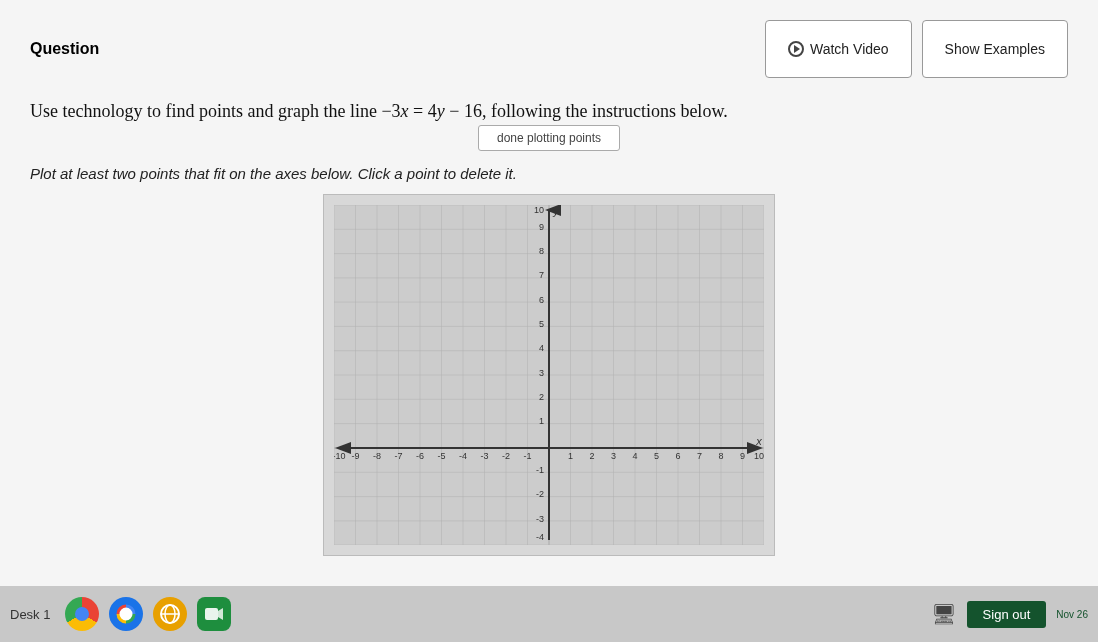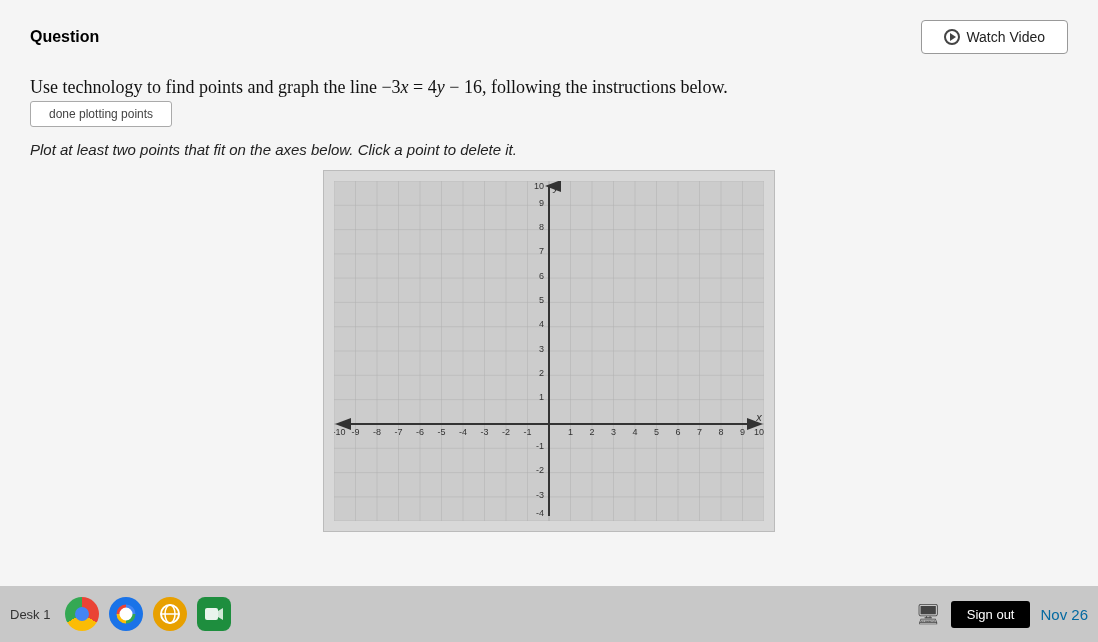--- a/index.html
+++ b/index.html
@@ -30,21 +30,21 @@
       font-family: Arial, sans-serif;
       color: #000;
     }
     .header-buttons {
       display: flex;
       gap: 10px;
     }
     .watch-video-btn, .show-examples-btn {
       border: 1.5px solid #999;
       background: #fff;
-      padding: 8px 22px;
+      padding: 20px 22px;
       font-size: 14px;
       font-family: Arial, sans-serif;
       cursor: pointer;
       border-radius: 4px;
       color: #222;
       display: flex;
       align-items: flex-end;
       gap: 6px;
     }
     .play-circle {
@@ -66,20 +66,21 @@
       margin-left: 2px;
     }
     .question-text {
       font-size: 18px;
       color: #111;
       line-height: 1.5;
       font-family: 'Times New Roman', serif;
     }
     .done-button-row {
       display: flex;
+      justify-content: center;
       margin-bottom: 14px;
     }
     .done-btn {
       border: 1px solid #aaa;
       background: #fff;
       padding: 5px 18px;
       font-size: 12px;
       font-family: Arial, sans-serif;
       cursor: pointer;
       border-radius: 3px;
@@ -158,53 +159,56 @@
       border-radius: 6px;
       font-weight: bold;
     }
     .taskbar-right {
       margin-left: auto;
       display: flex;
       align-items: center;
       gap: 10px;
     }
     .sign-out-btn {
-      background: #000000;
+      background: #14532d;
       color: white;
       border: none;
       padding: 6px 16px;
       font-size: 13px;
       font-family: Arial, sans-serif;
       cursor: pointer;
       border-radius: 3px;
     }
     .taskbar-date {
-      font-size: 15px;
-      font-family: Arial, sans-serif;
-      color: #0369a1;
+      font-size: 10px;
+      font-family: Arial, sans-serif;
+      color: #14532d;
     }
     .screen-icon {
       font-size: 20px;
       color: #444;
       cursor: pointer;
     }
   </style>
 </head>
 <body>
 
 <div class="main-content">
 
   <div class="header-row">
     <span class="question-label">Question</span>
     <div class="header-buttons">
       <button class="watch-video-btn">
         <span class="play-circle">
           <span class="play-triangle"></span>
         </span>
         <span>Watch Video</span>
+      </button>
+      <button class="show-examples-btn">
+        <span>Show Examples</span>
       </button>
     </div>
   </div>
 
   <div class="question-text">
     Use technology to find points and graph the line −3<em>x</em> = 4<em>y</em> − 16, following the instructions below.
   </div>
 
   <div class="done-button-row">
     <button class="done-btn">done plotting points</button>

